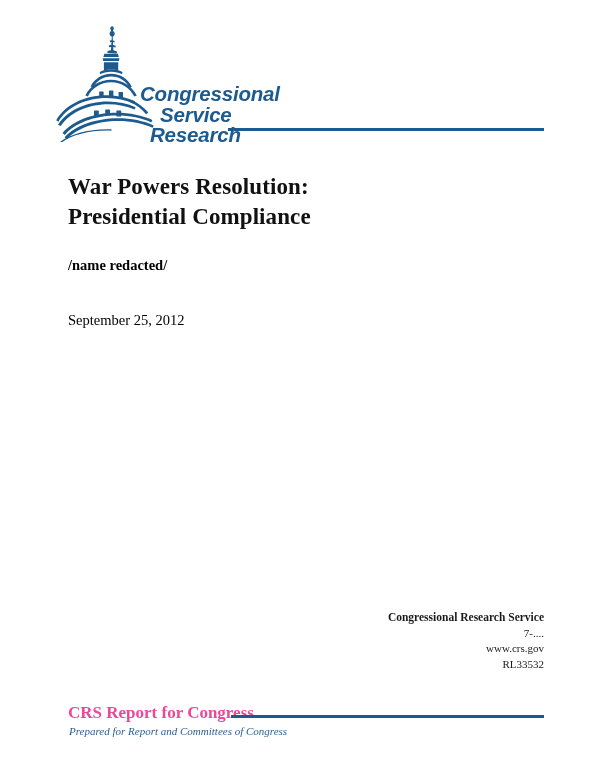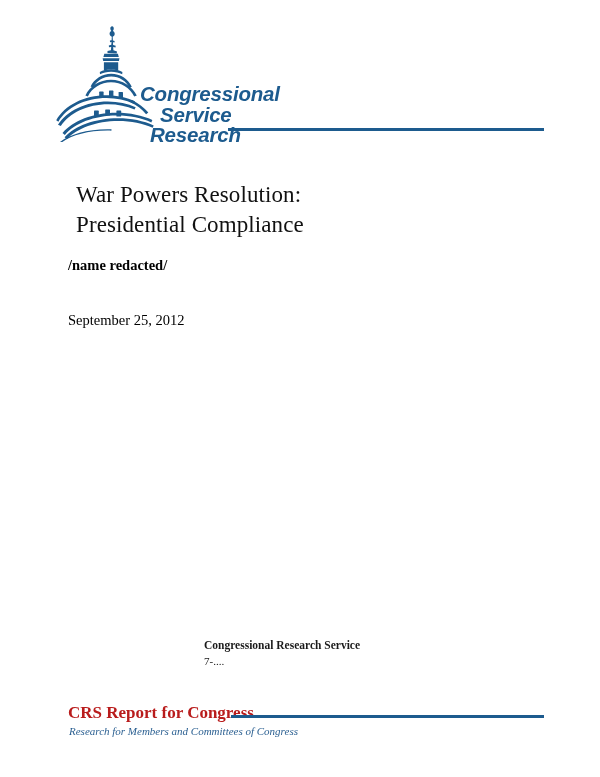--- a/index.html
+++ b/index.html
@@ -73,25 +73,25 @@
 
   
   .title-block {
     position: absolute;
     left: 68px;
     top: 172px;
     width: 460px;
   }
   .doc-title {
     font-family: "Liberation Serif", serif;
-    font-weight: normal;
+    font-weight: bold;
     font-size: 23px;
     line-height: 30px;
     color: #111111;
-    margin: 8px;
+    margin: 0;
     letter-spacing: 0.1px;
   }
   .doc-title .t-line { display: block; }
 
   
   .author-block {
     position: absolute;
     left: 68px;
     top: 255px;
     width: 460px;
@@ -110,22 +110,23 @@
     left: 68px;
     top: 310px;
     font-size: 14.5px;
     line-height: 20px;
   }
 
   
   .footer-meta {
     position: absolute;
     right: 56px;
-    top: 638px;
+    top: 610px;
     width: 340px;
+    text-align: right;
     font-size: 11px;
     line-height: 15.5px;
     color: #1a1a1a;
   }
   .footer-meta .fm-org {
     font-weight: bold;
     font-size: 11.5px;
     display: block;
   }
   .footer-meta .fm-line { display: block; }
@@ -139,21 +140,21 @@
     height: 40px;
   }
   .crs-banner-title {
     position: absolute;
     left: 0;
     top: 0;
     font-family: "Liberation Serif", serif;
     font-weight: bold;
     font-size: 17px;
     line-height: 20px;
-    color: #b91c1c;
+    color: #ec4899;
     white-space: nowrap;
   }
   .crs-banner-rule {
     position: absolute;
     left: 163px;
     top: 12px;
     right: 0;
     height: 2.5px;
     background: #1d5b8e;
   }
@@ -232,21 +233,23 @@
 
   <div class="author-block">
     <span class="author-name">/name redacted/</span>
   </div>
 
   <div class="doc-date">September 25, 2012</div>
 
   <div class="footer-meta">
     <span class="fm-org">Congressional Research Service</span>
     <span class="fm-line">7-....</span>
+    <span class="fm-line">www.crs.gov</span>
+    <span class="fm-line">RL33532</span>
   </div>
 
   <div class="crs-banner">
     <div class="crs-banner-title">CRS Report for Congress</div>
     <div class="crs-banner-rule"></div>
-    <div class="crs-banner-sub">Research for Members and Committees of Congress</div>
+    <div class="crs-banner-sub">Prepared for Report and Committees of Congress</div>
   </div>
 
 </div>
 
 </body></html>

